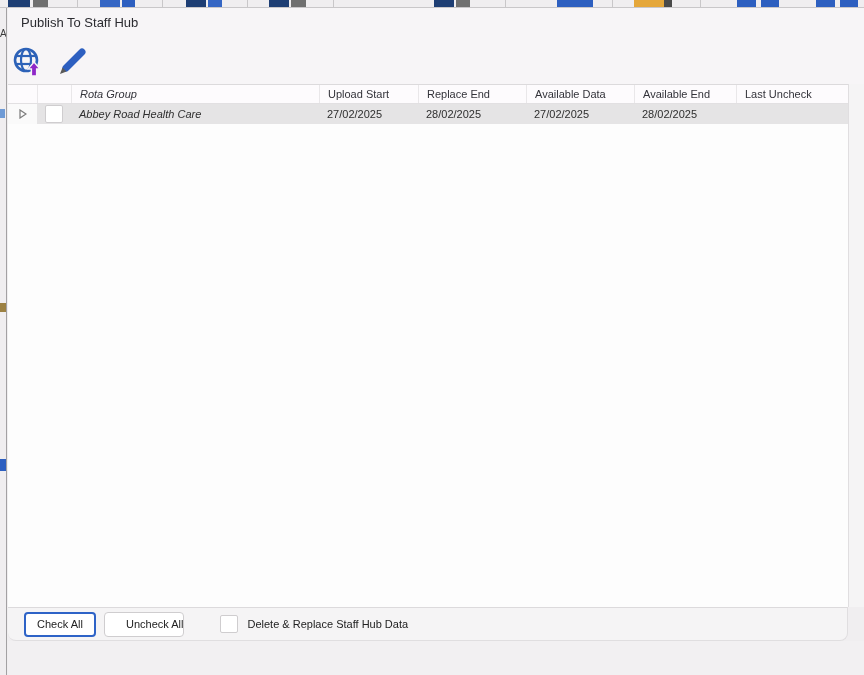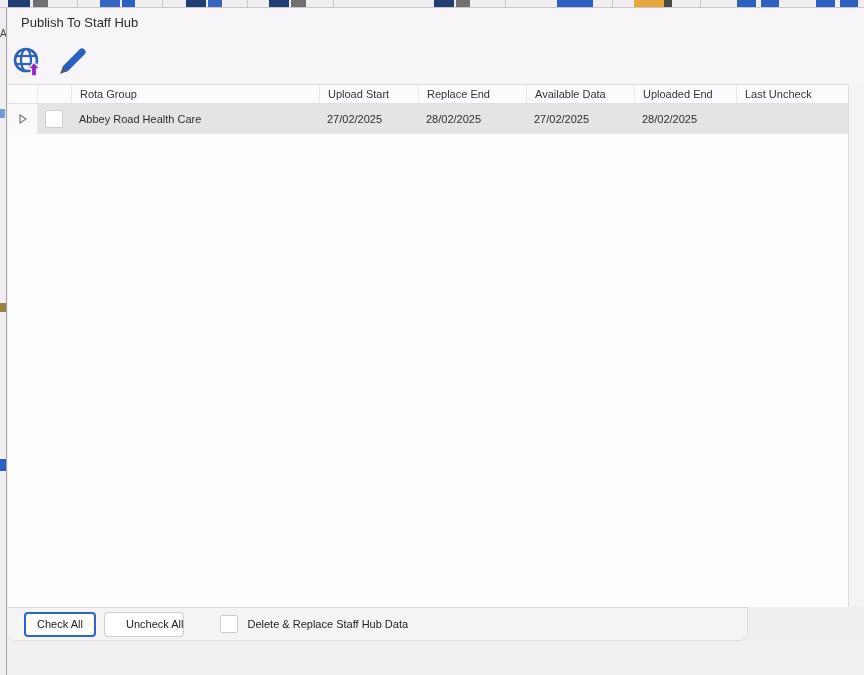--- a/index.html
+++ b/index.html
@@ -34,35 +34,35 @@
   #publishBtn { left:4px;  top:38px; }
   #editBtn    { left:48px; top:38px; }
 
   .right-fill { left:848px; top:84px; width:16px; height:523px; background:#f5f4f5; border-left:1px solid #e0dee0; }
 
   
   .grid { left:8px; top:84px; width:840px; height:523px; background:#fdfdfd; border-top:1px solid #dcdadc; overflow:hidden; }
   .thead { display:flex; height:19px; background:#fdfbfd; border-bottom:1px solid #e2e0e2; }
   .th { padding:3px 0 0 8px; color:#33333a; white-space:nowrap; overflow:hidden; border-left:1px solid #e9e7e9; }
   .th:first-child { border-left:none; }
-  .trow { display:flex; height:30px; background:#e5e4e5; align-items:center;justify-content:space-between; }
+  .trow { display:flex; height:20px; background:#e5e4e5; align-items:center;justify-content:space-between; }
   .td { padding-left:8px; white-space:nowrap; overflow:hidden; color:#2e2e2e; }
   .c-exp { width:29px;  flex:none; padding:0; display:flex; align-items:center; justify-content:center; }
   .c-chk { width:34px;  flex:none; padding:0; display:flex; align-items:center; justify-content:center; }
-  .c-rota{ width:248px; flex:none; }
+  .c-rota{ width:248px; flex:none;font-style:italic; }
   .c-us  { width:99px;  flex:none; }
   .c-ue  { width:108px; flex:none; }
   .c-as  { width:108px; flex:none; }
   .c-ae  { width:102px; flex:none; }
   .c-lu  { flex:1; }
   .trow .c-exp { background:#fafafa; align-self:stretch; }
   .checkbox { width:18px; height:18px; background:#fff; border:1px solid #cfcdcf; border-radius:2px; display:inline-block; }
 
   
-  .footer { left:8px; top:607px; width:740px; height:34px; background:#f5f4f5;
+  .footer { left:8px; top:607px; width:840px; height:34px; background:#f5f4f5;
             border-top:1px solid #dcdadc; border-bottom:1px solid #e0dee0; border-right:1px solid #e0dee0;
             border-radius:0 0 8px 8px; display:flex; align-items:center; padding-left:16px; }
   .btn { height:25px; background:#fff; border-radius:4px; font-family:inherit; font-size:11px; color:#222; cursor:pointer; }
   .btn-primary { min-width:72px; border:2px solid #2e63c7; }
   .btn-plain   { min-width:70px; border:1px solid #cfcdcf; margin-left:8px;padding-left:21px; }
   .footer-check { margin-left:36px; flex:none; }
   .footer-label { margin-left:9px; color:#222; }
 
   .below-bar { left:8px; top:641px; width:856px; height:34px; background:#f2f0f2; }
 </style>
@@ -129,21 +129,21 @@
 <div class="abs right-fill"></div>
 
 <div class="abs grid">
   <div class="thead">
     <div class="th c-exp"></div>
     <div class="th c-chk"></div>
     <div class="th c-rota">Rota Group</div>
     <div class="th c-us">Upload Start</div>
     <div class="th c-ue">Replace End</div>
     <div class="th c-as">Available Data</div>
-    <div class="th c-ae">Uploaded End</div>
+    <div class="th c-ae">Available End</div>
     <div class="th c-lu">Last Uncheck</div>
   </div>
 
   <div class="trow">
     <div class="td c-exp">
       <svg width="8" height="10" viewBox="0 0 8 10">
         <polygon points="1,1 7,5 1,9" fill="none" stroke="#7a7a7a" stroke-width="1.2"></polygon>
       </svg>
     </div>
     <div class="td c-chk">

